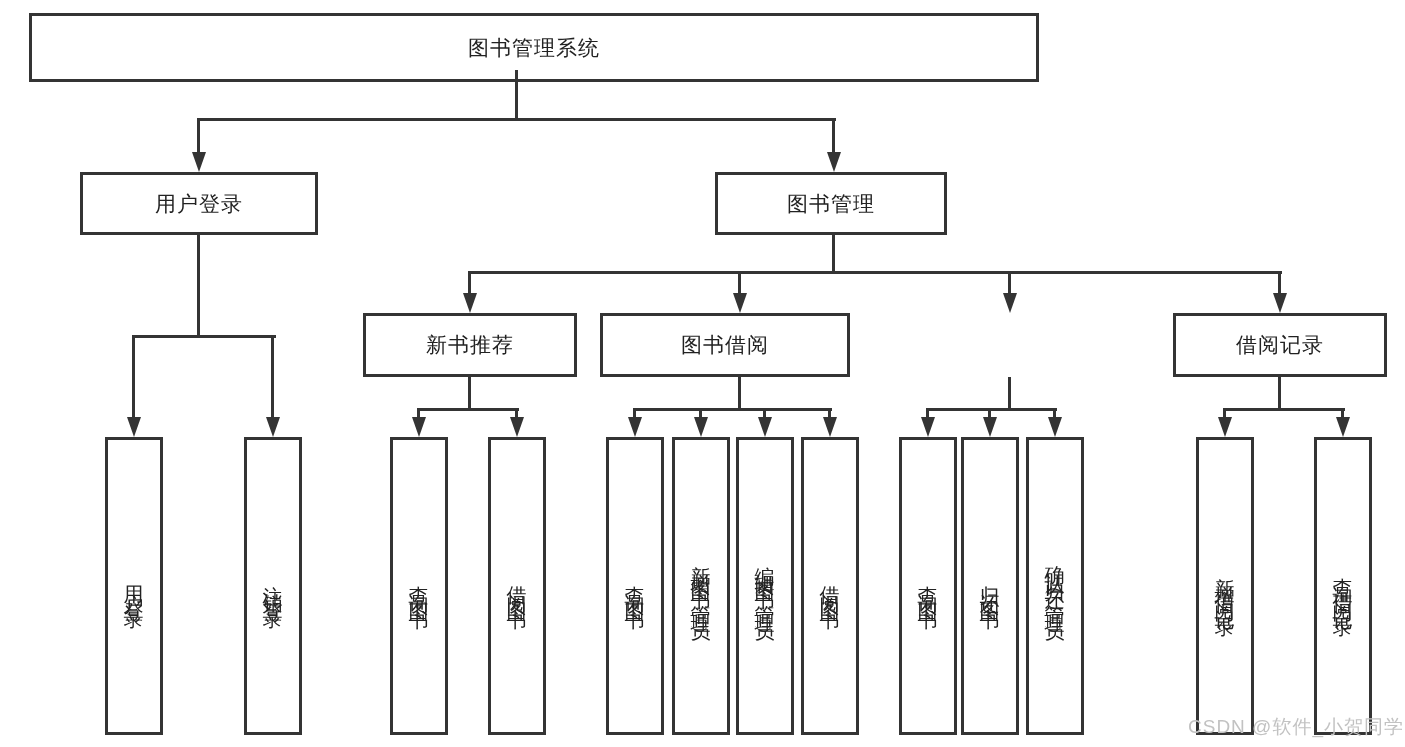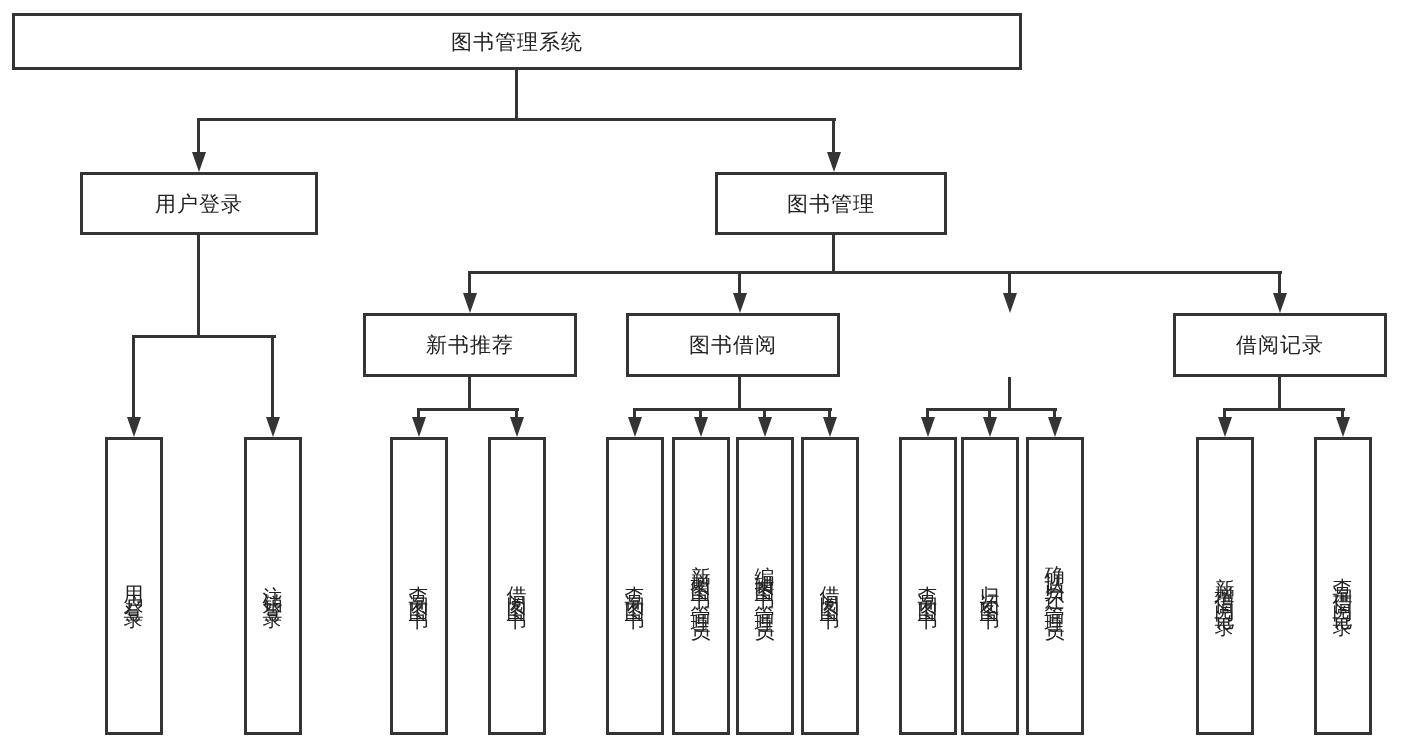--- a/index.html
+++ b/index.html
@@ -40,37 +40,37 @@
     position:absolute;left:1188px;top:714px;
     font-size:19px;color:var(--watermark);
     letter-spacing:1px;white-space:nowrap;z-index:5;
   }
 </style>
 </head>
 <body>
 
 <div id="canvas">
 
-  <div class="box hbox" style="left:12px;top:13px;width:1010px;height:57px">
+  <div class="box hbox" style="left:29px;top:13px;width:1010px;height:69px">
     <span>图书管理系统</span>
   </div>
 
   <div class="box hbox" style="left:80px;top:172px;width:238px;height:63px">
     <span>用户登录</span>
   </div>
 
   <div class="box hbox" style="left:715px;top:172px;width:232px;height:63px">
     <span>图书管理</span>
   </div>
 
   <div class="box hbox" style="left:363px;top:313px;width:214px;height:64px">
     <span>新书推荐</span>
   </div>
 
-  <div class="box hbox" style="left:626px;top:313px;width:214px;height:64px">
+  <div class="box hbox" style="left:600px;top:313px;width:250px;height:64px">
     <span>图书借阅</span>
   </div>
 
 
   <div class="box hbox" style="left:1173px;top:313px;width:214px;height:64px">
     <span>借阅记录</span>
   </div>
 
   <div class="box leaf" style="left:105px;top:437px;width:58px;height:298px">
     <span>用户登录</span>
@@ -176,14 +176,15 @@
   <div class="v" style="left:1053px;top:408px;height:14px"></div>
   <div class="arr" style="left:1048px;top:417px"></div>
 
   <div class="v" style="left:1278px;top:377px;height:34px"></div>
   <div class="h" style="left:1223px;top:408px;width:122px"></div>
   <div class="v" style="left:1223px;top:408px;height:14px"></div>
   <div class="arr" style="left:1218px;top:417px"></div>
   <div class="v" style="left:1341px;top:408px;height:14px"></div>
   <div class="arr" style="left:1336px;top:417px"></div>
 
+  <div class="wm">CSDN @软件_小贺同学</div>
 
 </div>
 
 </body></html>

